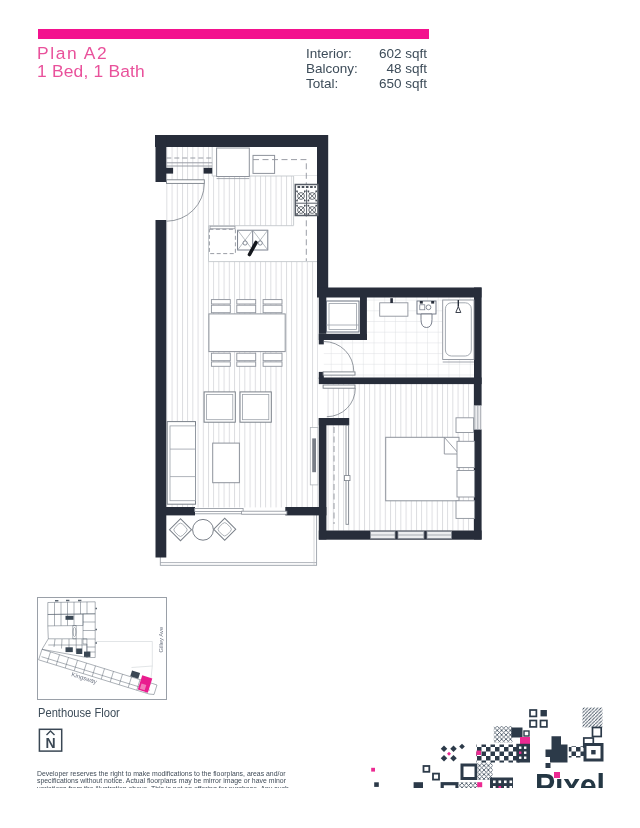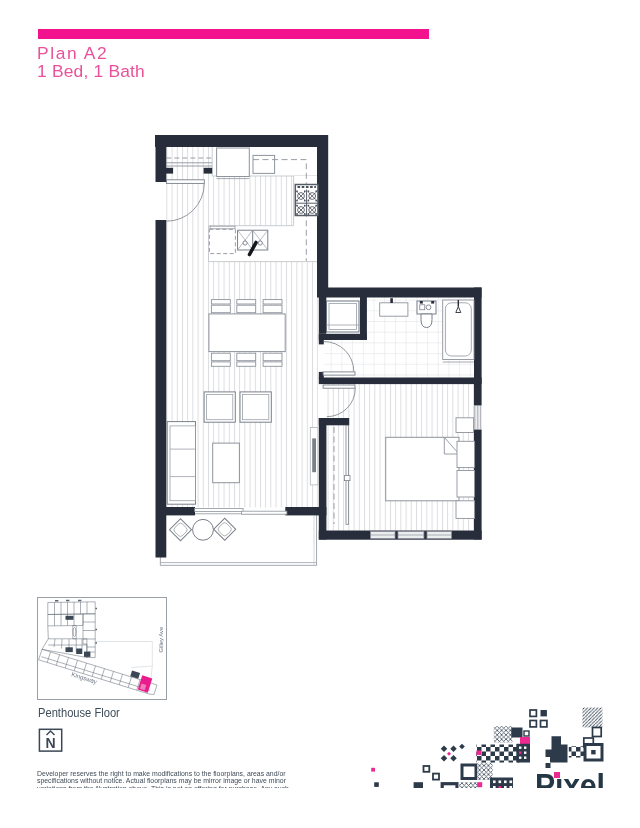--- a/index.html
+++ b/index.html
@@ -9,21 +9,23 @@
 </style>
 </head>
 <body>
 <div id="page">
 
   <div class="abs" style="left:38px;top:28.5px;width:390.5px;height:10.5px;background:#f3128e;"></div>
 
   <div class="abs" style="left:37px;top:43.5px;font-size:17.4px;line-height:18.7px;color:#e9519b;letter-spacing:1.6px;">Plan A2</div>
   <div class="abs" style="left:37px;top:62.2px;font-size:17.4px;line-height:18.7px;color:#e9519b;letter-spacing:0.2px;text-align:center;">1 Bed, 1 Bath</div>
 
-
+  <div class="abs" style="left:306px;top:46px;font-size:13.5px;line-height:15px;color:#3d4c59;">Interior:<br>Balcony:<br>Total:</div>
+
+  <div class="abs" style="left:330px;top:46px;width:97px;font-size:13.5px;line-height:15px;color:#3d4c59;text-align:right;">602 sqft<br>48 sqft<br>650 sqft</div>
 
   <svg class="abs" style="left:0;top:0;" width="640" height="828" viewBox="0 0 640 828">
     <defs>
       <pattern id="hatchV" width="5.2" height="8" patternUnits="userSpaceOnUse">
         <rect width="5.2" height="8" fill="#ffffff"></rect>
         <line x1="0.5" y1="0" x2="0.5" y2="8" stroke="#d0d3d7" stroke-width="0.8"></line>
       </pattern>
       <pattern id="tile" width="10.7" height="10.7" patternUnits="userSpaceOnUse">
         <rect width="10.7" height="10.7" fill="#ffffff"></rect>
         <path d="M0 0 H10.7 V10.7" fill="none" stroke="#d7d9dd" stroke-width="0.8"></path>

